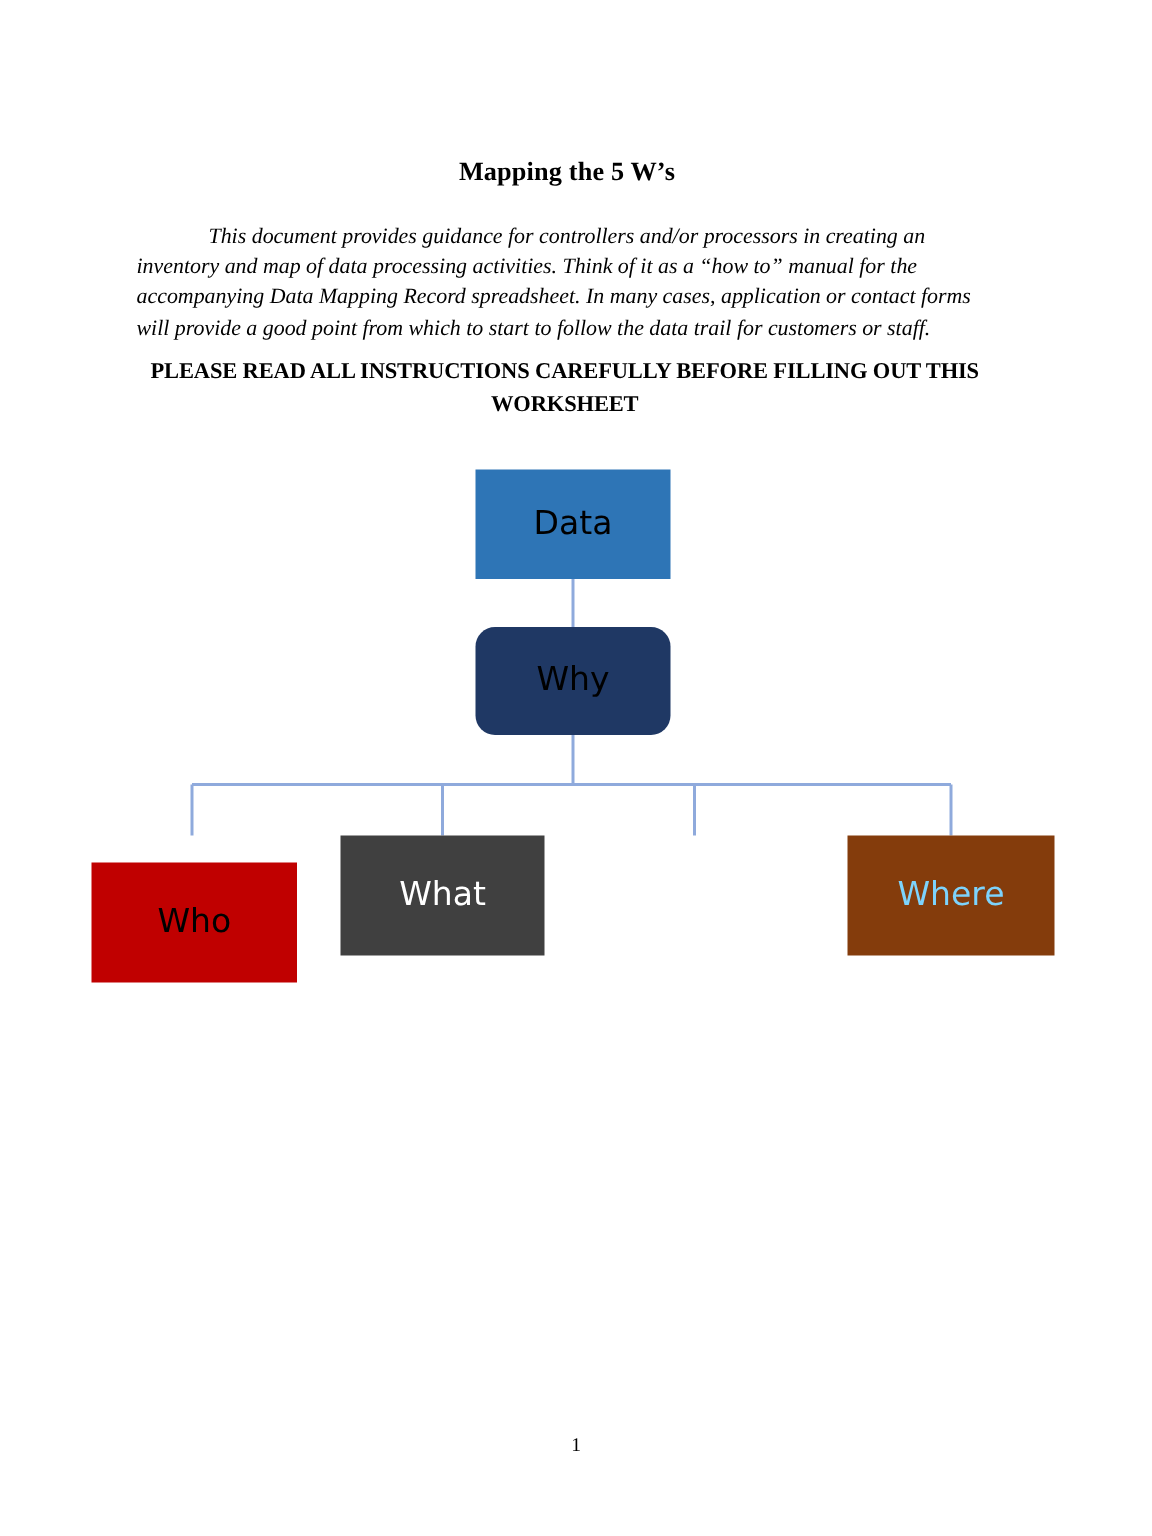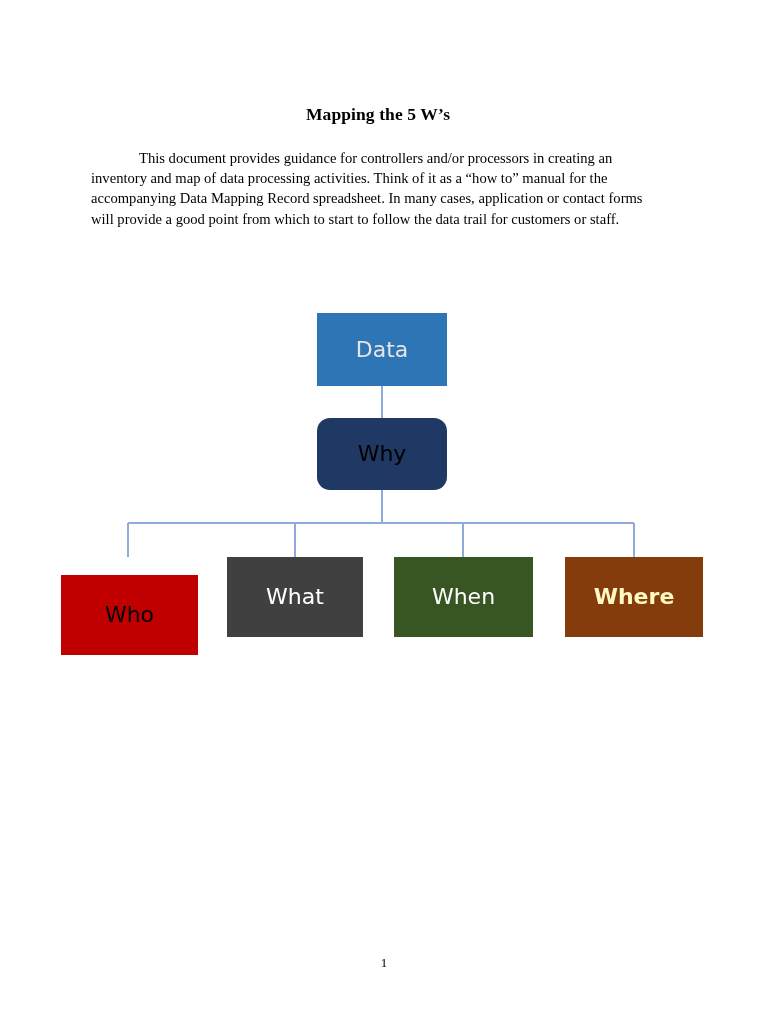--- a/index.html
+++ b/index.html
@@ -38,20 +38,21 @@
   .doc-paragraph {
     position: absolute;
     left: 91px;
     top: 133px;
     width: 570px;
     font-family: "Liberation Serif", serif;
     font-size: 14.6px;
     line-height: 20.4px;
     text-indent: 48px;
     text-align: left;
+    font-style: italic;
   }
 
   .doc-notice {
     position: absolute;
     left: 84px;
     top: 222px;
     width: 585px;
     text-align: center;
     font-family: "Liberation Serif", serif;
     font-weight: bold;
@@ -123,60 +124,58 @@
 </style>
 </head>
 <body>
 
 <div id="page">
 
   <h1 class="doc-title">Mapping the 5 W’s</h1>
 
   <p class="doc-paragraph">This document provides guidance for controllers and/or processors in creating an inventory and map of data processing activities. Think of it as a “how to” manual for the accompanying Data Mapping Record spreadsheet. In many cases, application or contact forms will provide a good point from which to start to follow the data trail for customers or staff.</p>
 
+  <p class="doc-notice">PLEASE READ ALL INSTRUCTIONS CAREFULLY BEFORE FILLING OUT THIS WORKSHEET</p>
 
   <div id="diagram">
 
     <svg class="connector-layer" viewBox="0 0 768 1024" width="768" height="1024" xmlns="http://www.w3.org/2000/svg">
       <g id="connector-lines" fill="none" stroke="#8FAADC" stroke-width="2">
 
         <line x1="382" y1="386" x2="382" y2="418"></line>
 
         <line x1="382" y1="490" x2="382" y2="523"></line>
 
         <line x1="128" y1="523" x2="634" y2="523"></line>
 
         <line x1="128" y1="523" x2="128" y2="557"></line>
         <line x1="295" y1="523" x2="295" y2="557"></line>
         <line x1="463" y1="523" x2="463" y2="557"></line>
         <line x1="634" y1="523" x2="634" y2="557"></line>
       </g>
     </svg>
 
-    <div class="node node-data" style="background-color: rgb(46, 117, 182); color: #e5e5e5;">
+    <div class="node node-data" style="background-color: rgb(46, 117, 182); color: #000000;">
       <span>Data</span>
     </div>
 
     <div class="node node-why" style="background-color: rgb(31, 56, 100); color: rgb(0, 0, 0); border-radius: 13px;">
       <span>Why</span>
     </div>
 
     <div class="node node-who" style="background-color: rgb(192, 0, 0); color: rgb(0, 0, 0); margin-top: 18px;">
       <span>Who</span>
     </div>
 
     <div class="node node-what" style="background-color: #404040; color: rgb(255, 255, 255);">
       <span>What</span>
     </div>
 
-    <div class="node node-when" style="background-color: rgb(55, 86, 35); color: rgb(255, 255, 255);">
-      <span>When</span>
-    </div>
 
-    <div class="node node-where" style="background-color: rgb(132, 60, 12); color: #fef9c3; font-weight: bold;">
+    <div class="node node-where" style="background-color: rgb(132, 60, 12); color: #7dd3fc;">
       <span>Where</span>
     </div>
 
   </div>
 
   <div class="page-number">1</div>
 
 </div>
 
 </body></html>

